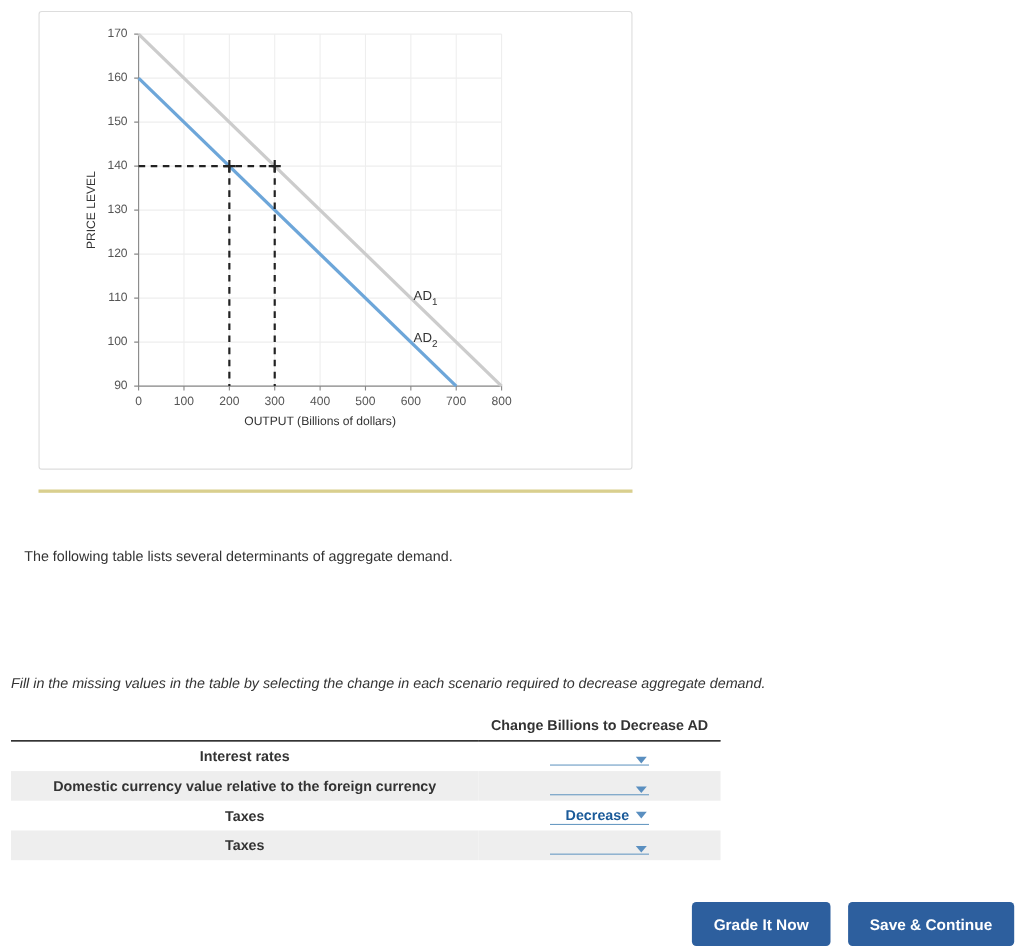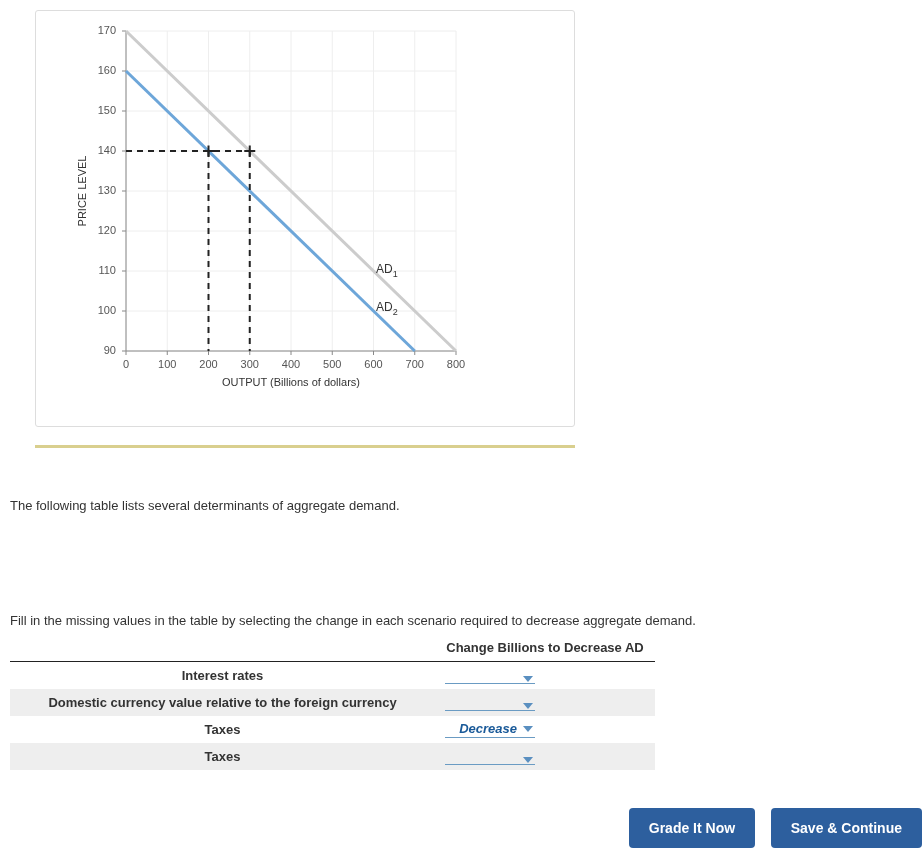--- a/index.html
+++ b/index.html
@@ -44,26 +44,27 @@
   .series-label-sub {
     font-size: 9px;
   }
   .divider {
     width: 540px;
     height: 3px;
     background: #d9cf8e;
     margin: 18px 0 0 25px;
   }
   .body-text {
-    margin: 50px 0 0 0;
+    margin: 50px 0 0 12px;
     font-size: 13px;
   }
   .italic-q {
+    font-style: italic;
     margin-top: 100px;
-    margin-bottom: 6px;
+    margin-bottom: 18px;
   }
   .table {
     width: 645px;
     border-collapse: collapse;
     font-size: 13px;
   }
   .table th {
     font-weight: bold;
     padding: 6px 10px;
     border-bottom: 1px solid #222;
@@ -72,23 +73,22 @@
   .table th.col-change {
     text-align: center;
   }
   .table td {
     padding: 5px 10px;
   }
   .table tr.odd { background: #fff; }
   .table tr.even { background: #eee; }
   .row-label { font-weight: bold; text-align: center; }
   .dropdown-cell {
-    text-align: left;
+    text-align: center;
     width: 220px;
-    font-style: italic;
   }
   .dropdown {
     display: inline-flex;
     align-items: center;
     justify-content: flex-end;
     min-width: 90px;
     border-bottom: 1px solid #6a9bc3;
     color: #1a5a99;
     font-weight: bold;
     cursor: pointer;

